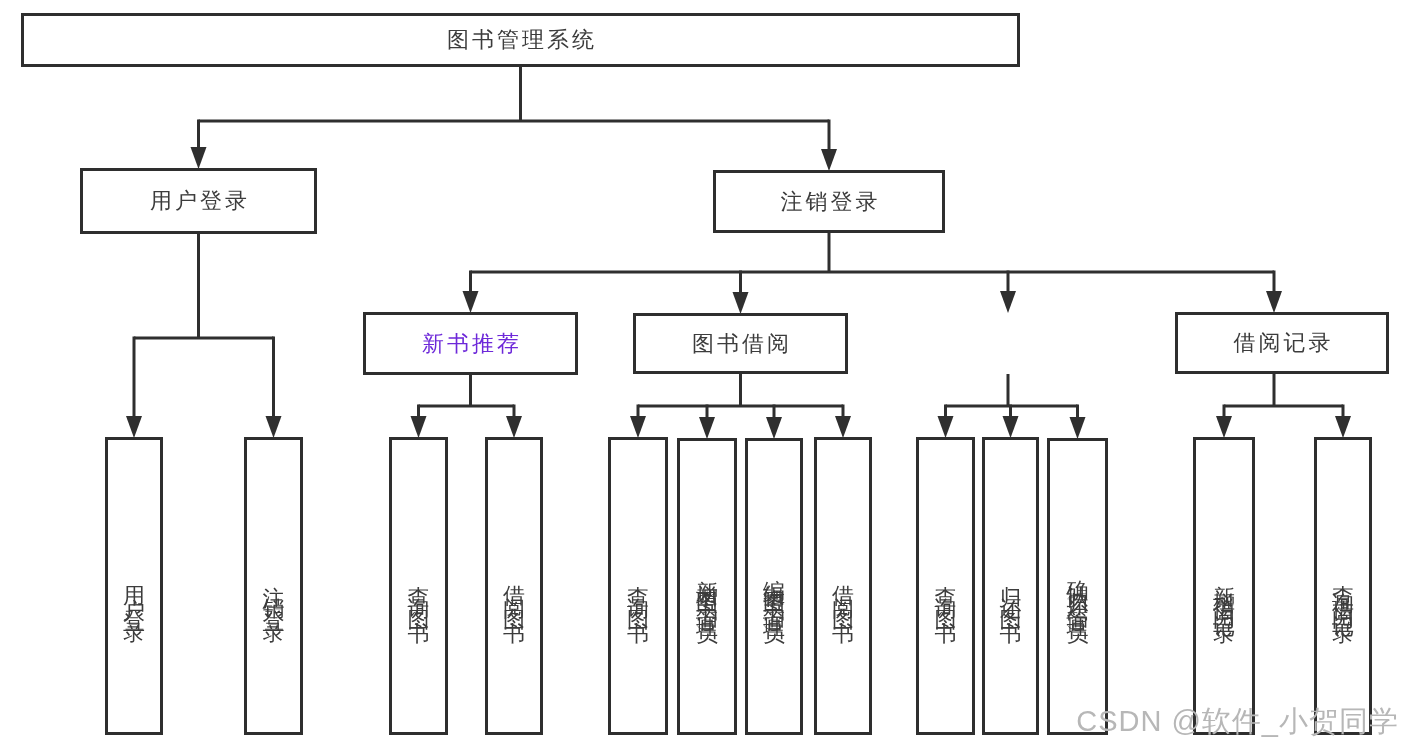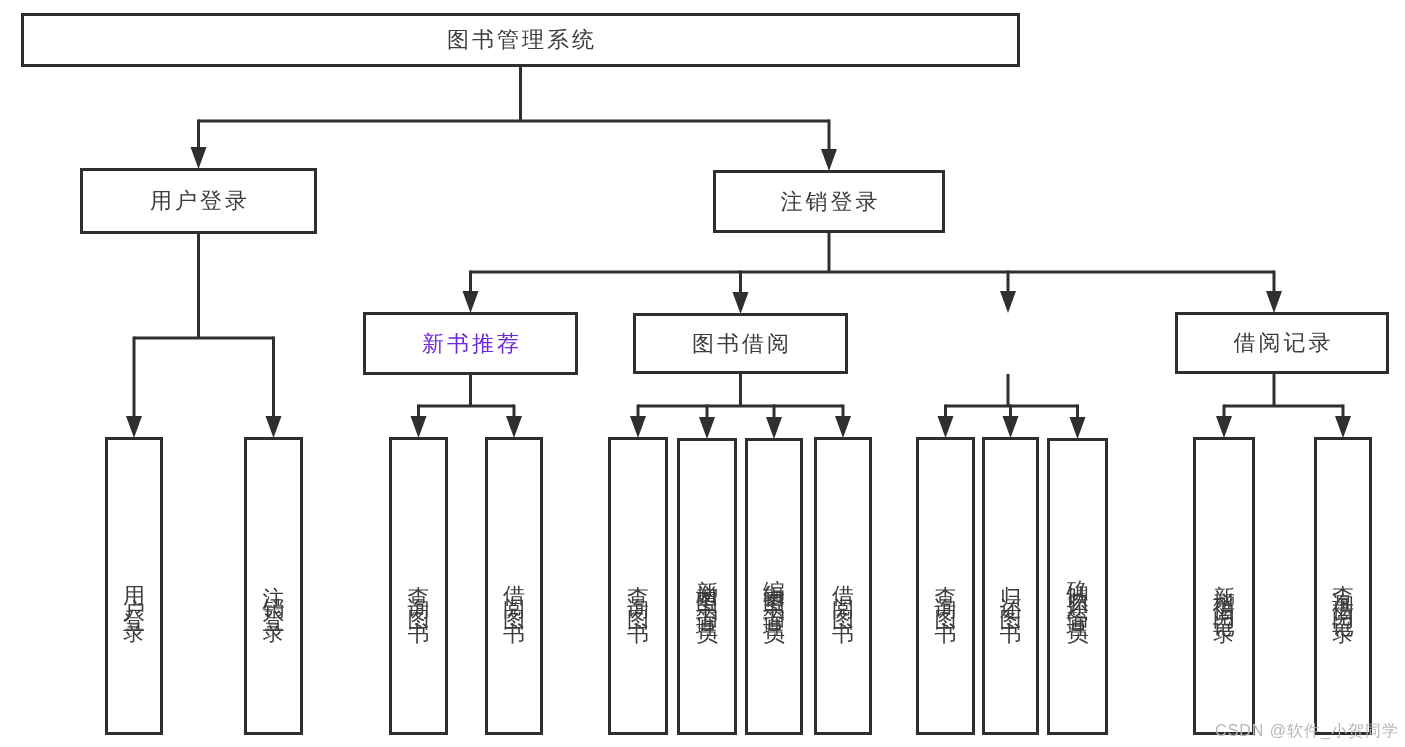--- a/index.html
+++ b/index.html
@@ -34,21 +34,21 @@
     font-size:22px;
   }
   .v-node .sp-wide{letter-spacing:0.55em;padding-top:0.55em;}
   .v-node .sp-mid{letter-spacing:0.35em;padding-top:0.35em;}
   .v-node .sp-tight{letter-spacing:0.28em;padding-top:0.28em;}
   #watermark{
     position:absolute;
     right:6px;
     bottom:5px;
     z-index:5;
-    font-size:16px;
+    font-size:29px;
     letter-spacing:1px;
     color:rgba(183,183,183,0.92);
     white-space:nowrap;
   }
 </style>
 </head>
 <body>
 
 <div id="canvas">
   <svg id="edge-layer" width="1405" height="747" viewBox="0 0 1405 747">

